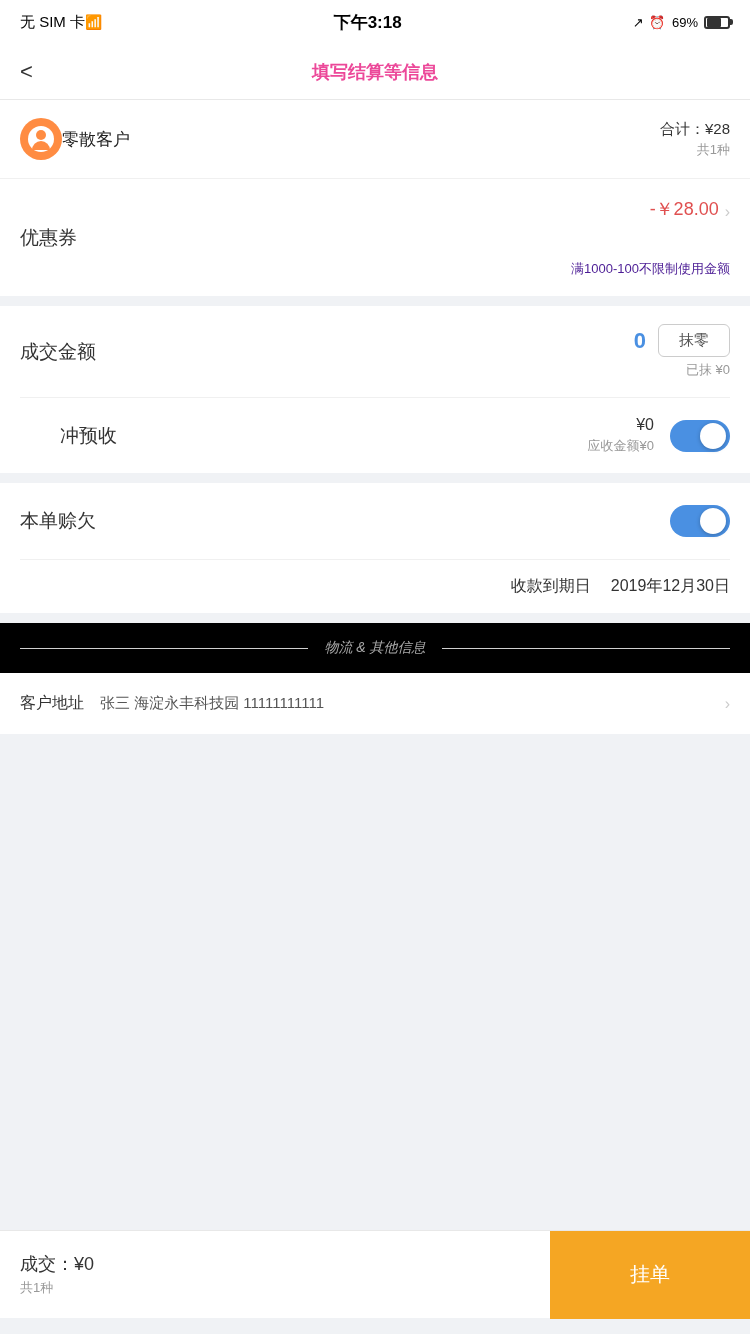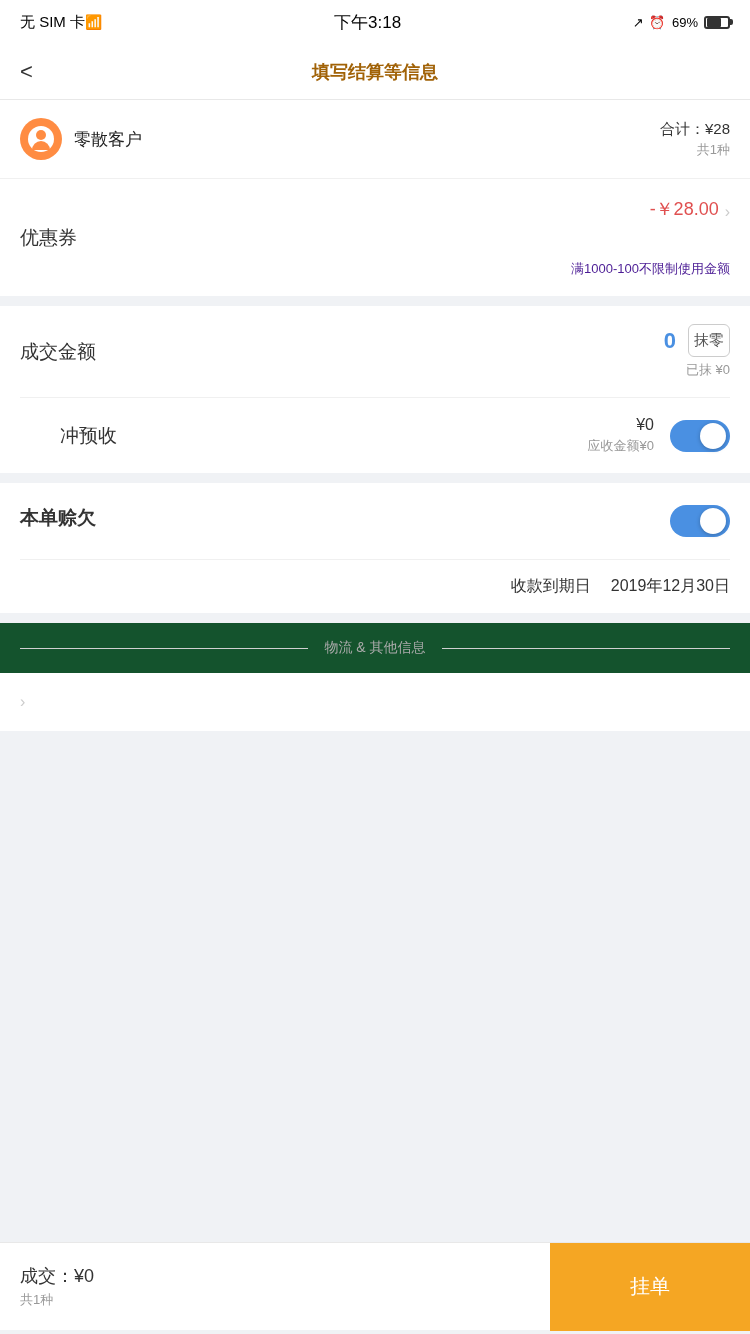--- a/index.html
+++ b/index.html
@@ -18,21 +18,21 @@
       background: #fff;
       height: 44px;
       display: flex;
       align-items: center;
       justify-content: space-between;
       padding: 0 20px;
       font-size: 15px;
       font-weight: 500;
     }
     .status-left { display: flex; align-items: center; gap: 0; }
-    .status-time { font-size: 17px; font-weight: 400; }
+    .status-time { font-size: 17px; font-weight: 700; }
     .status-right { display: flex; align-items: center; gap: 6px; font-size: 13px; }
     .battery-icon {
       width: 26px; height: 13px;
       border: 2px solid #333;
       border-radius: 3px;
       position: relative;
       display: inline-flex;
       align-items: center;
     }
     .battery-icon::after {
@@ -64,42 +64,42 @@
     .nav-back {
       position: absolute;
       left: 20px;
       font-size: 22px;
       color: #333;
       cursor: pointer;
     }
     .nav-title {
       font-size: 18px;
       font-weight: 600;
-      color: #a16207;
+      color: #ec4899;
     }
 
     
     .content {
       padding-bottom: 100px;
     }
 
     
     .section {
       background: #fff;
       margin-bottom: 10px;
     }
 
     
     .customer-row {
       padding: 18px 20px;
       display: flex;
       align-items: center;
       justify-content: space-between;
     }
-    .customer-left { display: flex; align-items: center; gap: 12px; }
+    .customer-left { display: flex; align-items: center; }
     .avatar {
       width: 42px; height: 42px;
       border-radius: 50%;
       background: #ff8c42;
       display: flex; align-items: center; justify-content: center;
     }
     .avatar-icon {
       width: 26px; height: 26px;
       border-radius: 50%;
       background: #fff;
@@ -152,21 +152,21 @@
       align-items: center;
       justify-content: space-between;
       border-bottom: 1px solid #f0f0f0;
     }
     .amount-row:last-child { border-bottom: none; margin-left: 40px; }
     .amount-right { display: flex; align-items: center; gap: 12px; }
     .amount-value { font-size: 22px; color: #4a90e2; font-weight: 600; }
     .round-btn {
       border: 1px solid #ccc;
       border-radius: 6px;
-      padding: 6px 5px;
+      padding: 6px 20px;
       font-size: 15px;
       color: #555;
       background: #fff;
       cursor: pointer;
     }
     .amount-sub { font-size: 13px; color: #999; }
     .prepay-right { display: flex; flex-direction: column; align-items: flex-end; gap: 3px; }
     .prepay-value { font-size: 16px; color: #333; }
 
     
@@ -189,41 +189,42 @@
 
     
     .debt-section {
       background: #fff;
       margin-bottom: 10px;
       padding: 0 20px;
     }
     .debt-row {
       padding: 22px 0;
       display: flex;
-      justify-content: space-between;
-      font-weight: bold;
+      align-items: center;
+      justify-content: space-between;
     }
 
     
     .duedate-row {
       padding: 20px 20px;
       background: #fff;
       display: flex;
       align-items: center;
       gap: 20px;
       border-top: 1px solid #f0f0f0;
     }
     .duedate-label { font-size: 16px; color: #333; }
     .duedate-value { font-size: 16px; color: #333; }
     .logistics-label-row {
       display: flex;
       align-items: center;
       justify-content: flex-start;
       padding: 16px 20px;
-      background: #14532d;
+      background: #000000;
+      font-style: italic;
     }
     .divider-line {
       flex: 1;
       height: 1px;
       background: #d0d0d0;
     }
     .logistics-text {
       font-size: 14px;
       color: #aaa;
       margin: 0 16px;
@@ -239,21 +240,21 @@
       margin-top: 0;
     }
     .address-left { display: flex; align-items: center; gap: 16px; }
     .address-label { font-size: 16px; color: #333; flex-shrink: 0; }
     .address-value { font-size: 15px; color: #555; }
     .address-chevron { color: #ccc; font-size: 16px; }
 
     
     .bottom-bar {
       position: fixed;
-      bottom: 4px;
+      bottom: 16px;
       width: 750px;
       height: 88px;
       display: flex;
       align-items: center;
       background: #fff;
       border-top: 1px solid #e8e8e8;
     }
     .bottom-info {
       flex: 1;
       padding: 0 20px;
@@ -382,20 +383,24 @@
     </div>
   </div>
 
   <div class="logistics-label-row">
     <div class="divider-line"></div>
     <span class="logistics-text">物流 &amp; 其他信息</span>
     <div class="divider-line"></div>
   </div>
 
   <div class="address-section">
+    <div class="address-left">
+      <span class="address-label">客户地址</span>
+      <span class="address-value">张三 海淀永丰科技园 11111111111</span>
+    </div>
     <span class="address-chevron">›</span>
   </div>
 
 </div>
 
 <div class="bottom-bar">
   <div class="bottom-info">
     <div class="bottom-deal">
       <span>成交：</span><span>¥0</span>
     </div>

